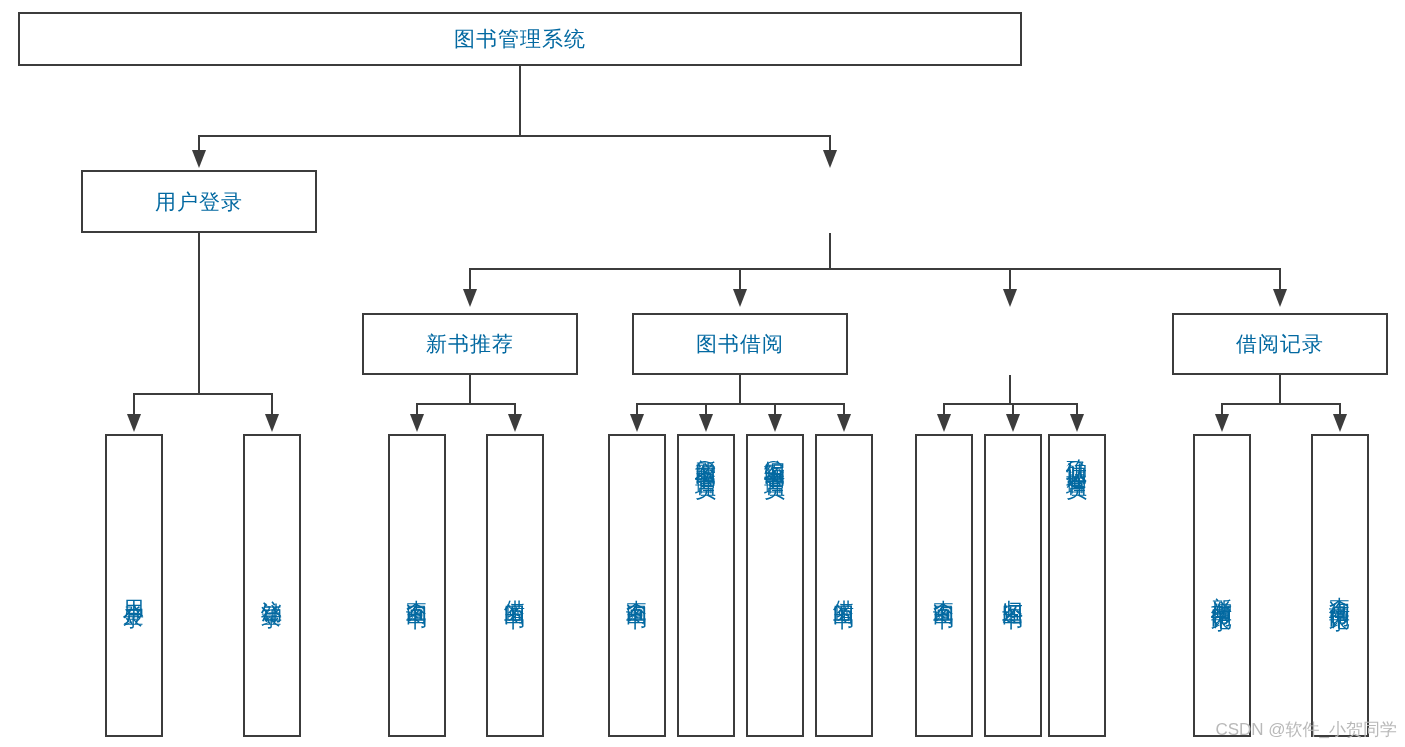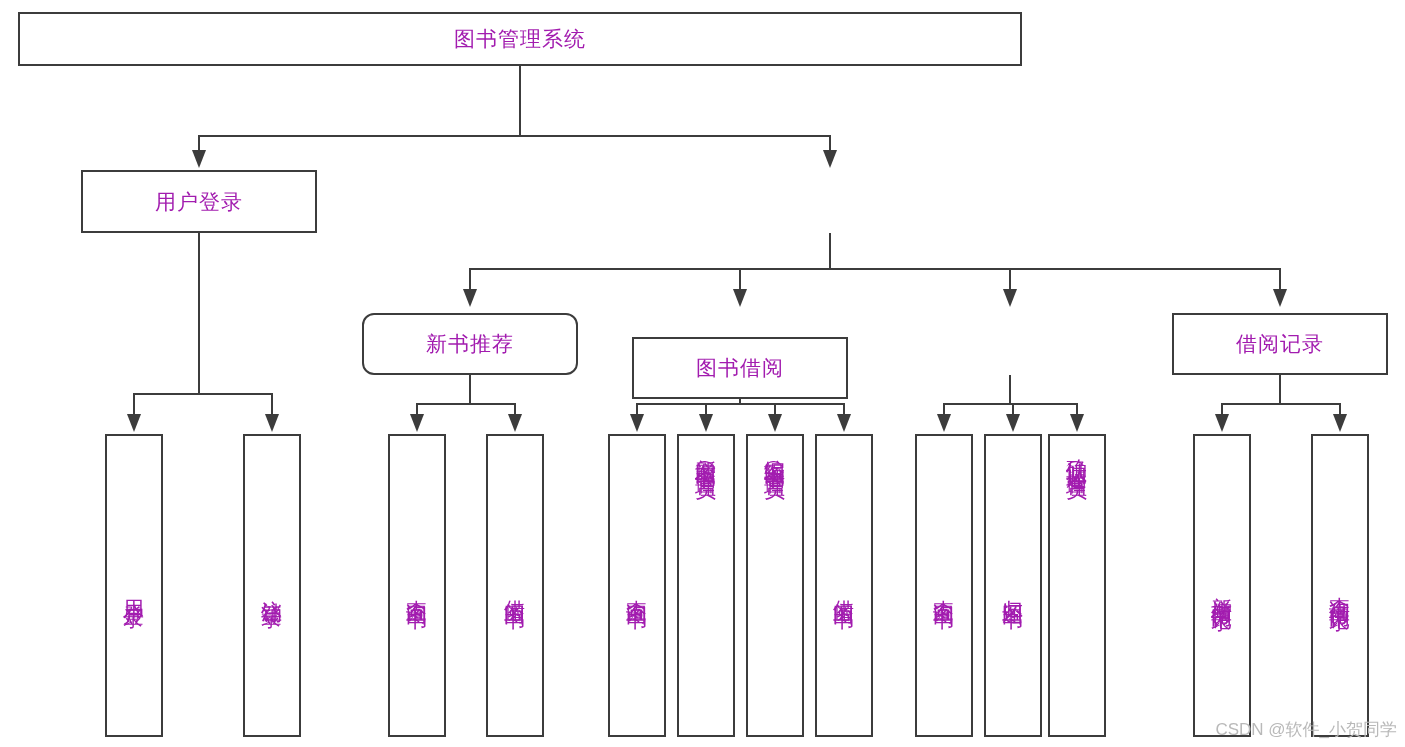--- a/index.html
+++ b/index.html
@@ -18,21 +18,21 @@
     overflow: hidden;
   }
   .node {
     position: absolute;
     box-sizing: border-box;
     border: 2px solid #3c3c3c;
     background: #ffffff;
     display: flex;
     align-items: center;
     justify-content: center;
-    color: #a21caf;
+    color: #0369a1;
     z-index: 3;
     text-align: center;
   }
   .node.horiz {
     font-size: 21px;
     letter-spacing: 1px;
   }
   .node.vert {
     font-size: 21px;
     align-items: flex-start;
@@ -142,25 +142,25 @@
 
   <div class="node horiz" style="left:18px; top:12px; width:1004px; height:54px;">
     <span>图书管理系统</span>
   </div>
 
   <div class="node horiz" style="left:81px; top:170px; width:236px; height:63px;">
     <span>用户登录</span>
   </div>
 
 
-  <div class="node horiz" style="left:362px; top:313px; width:216px; height:62px;border-radius:12px;">
+  <div class="node horiz" style="left:362px; top:313px; width:216px; height:62px;">
     <span>新书推荐</span>
   </div>
 
-  <div class="node horiz" style="left:632px; top:313px; width:216px; height:62px;margin-top:24px;">
+  <div class="node horiz" style="left:632px; top:313px; width:216px; height:62px;">
     <span>图书借阅</span>
   </div>
 
 
   <div class="node horiz" style="left:1172px; top:313px; width:216px; height:62px;">
     <span>借阅记录</span>
   </div>
 
   <div class="node vert" style="left:105px; top:434px; width:58px; height:303px; align-items:center;">
     <span class="vtext">用户登录</span>

